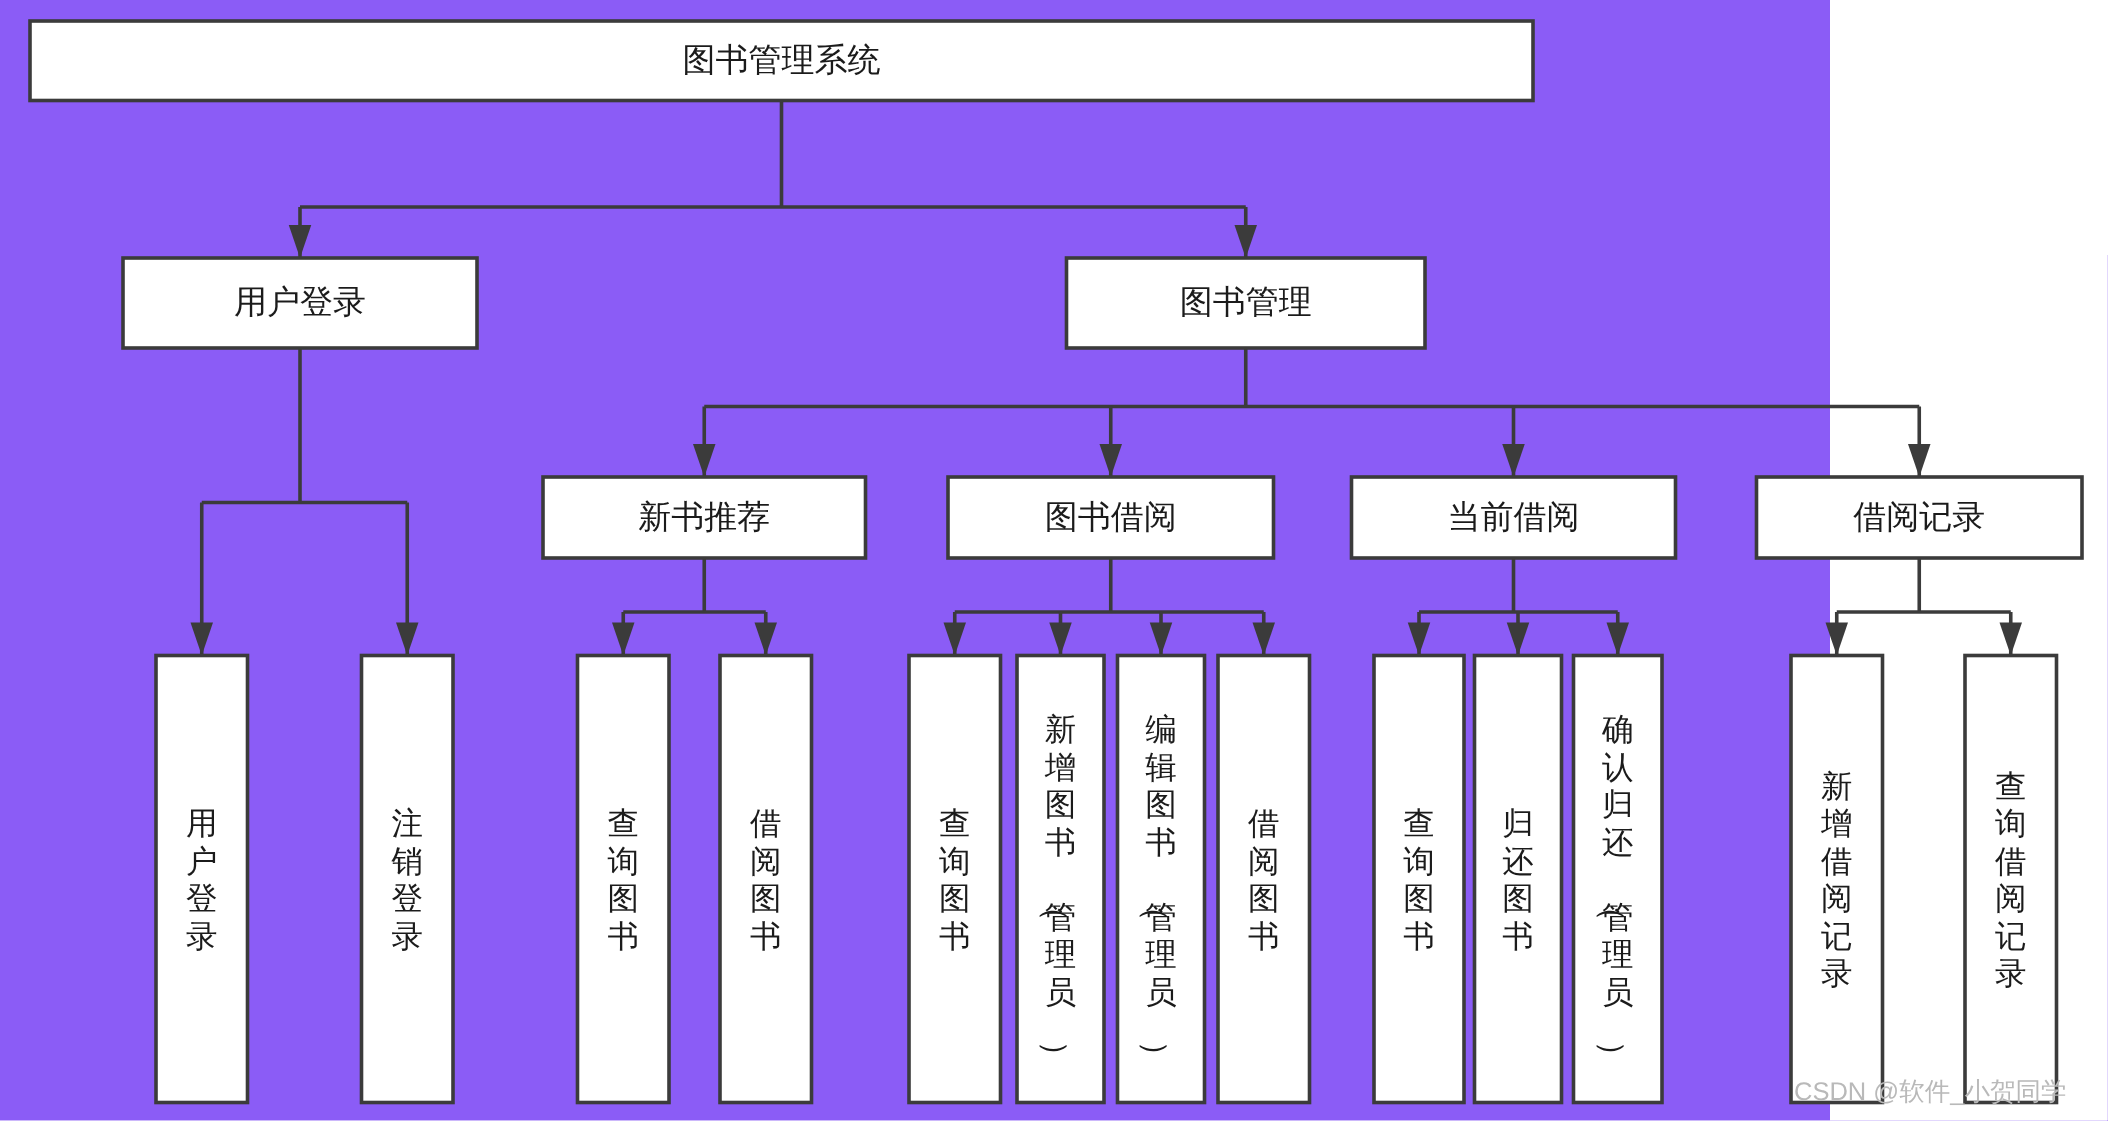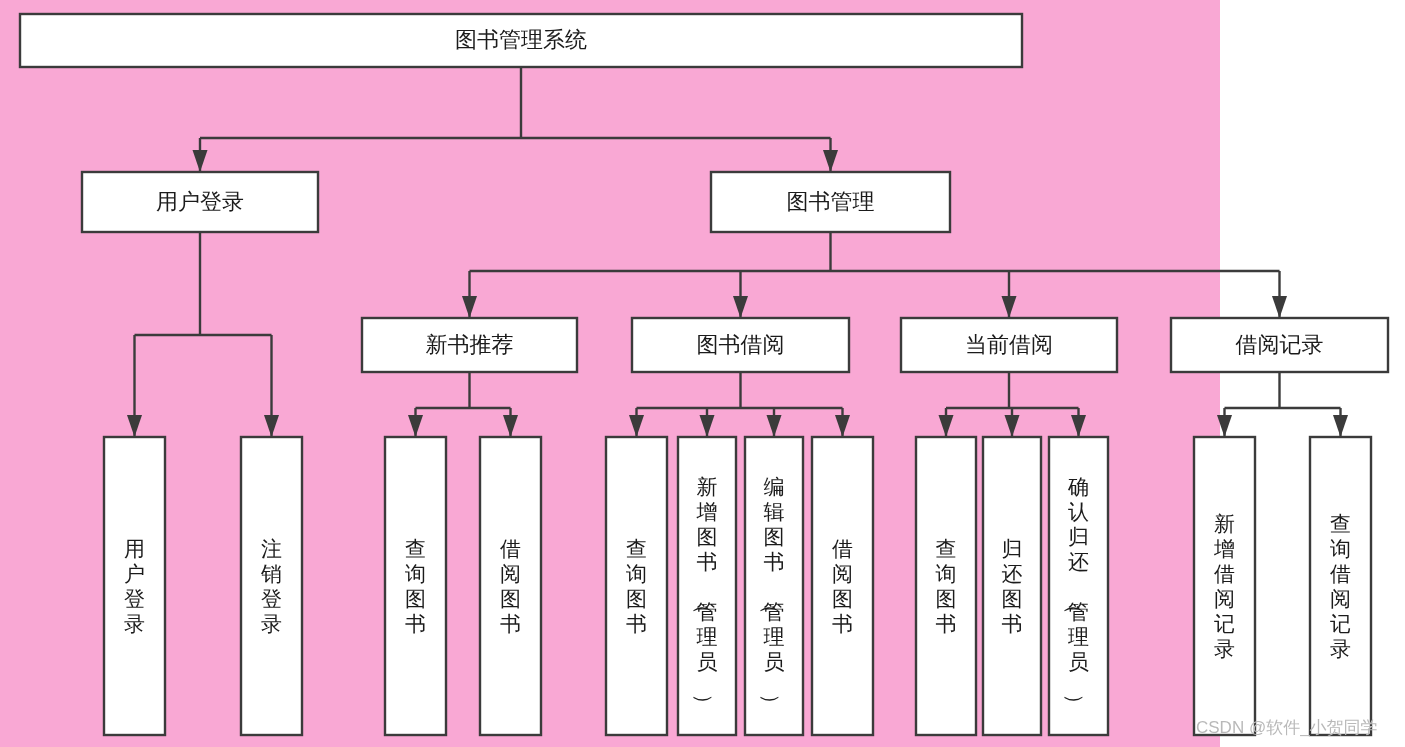--- a/index.html
+++ b/index.html
@@ -11,21 +11,21 @@
   body {
     width: 1405px;
     height: 747px;
     font-family: "Liberation Sans", "DejaVu Sans", sans-serif;
     overflow: hidden;
   }
   #diagram-root {
     position: relative;
     width: 1220px;
     height: 747px;
-    background: #f9a8d4;
+    background: #8b5cf6;
   }
   svg#diagram-canvas {
     position: absolute;
     top: 0;
     left: 0;
     width: 1405px;
     height: 747px;
     display: block;
   }
   .node-box {

